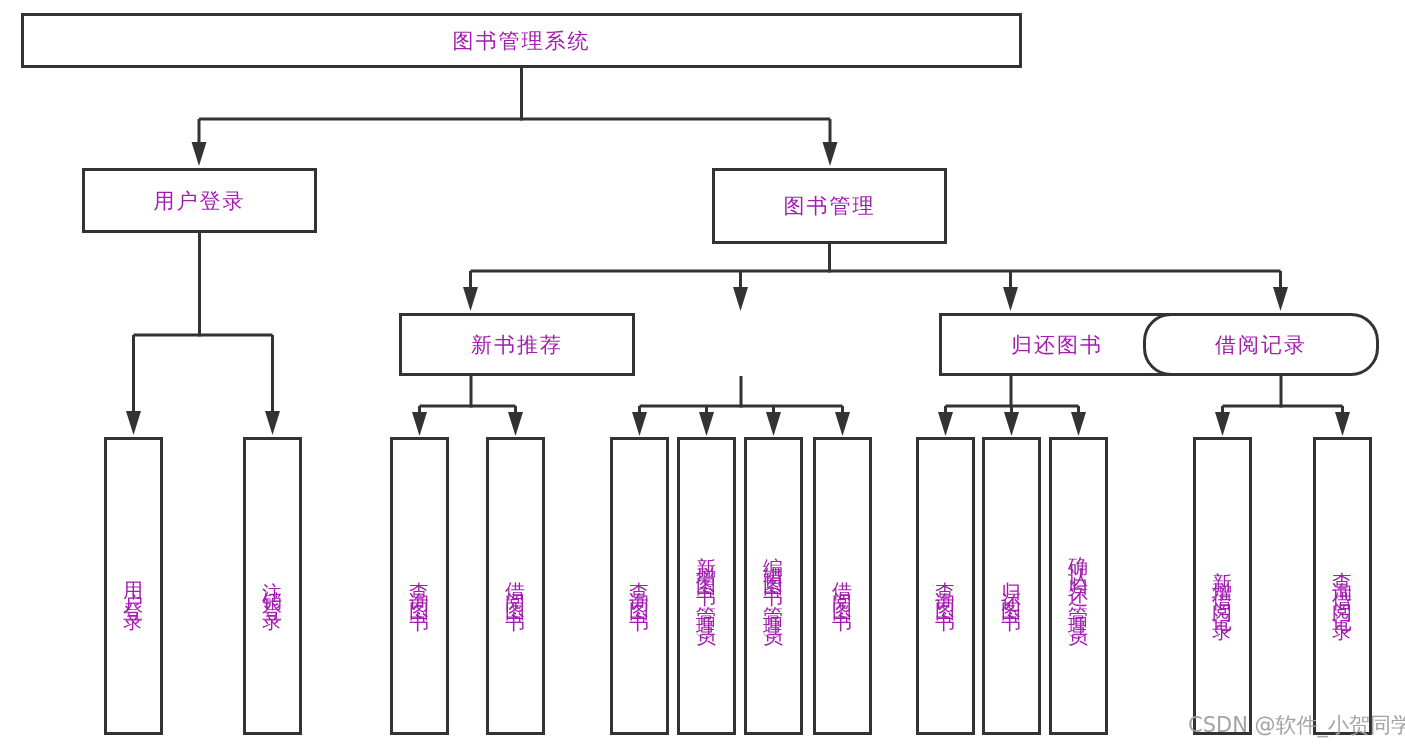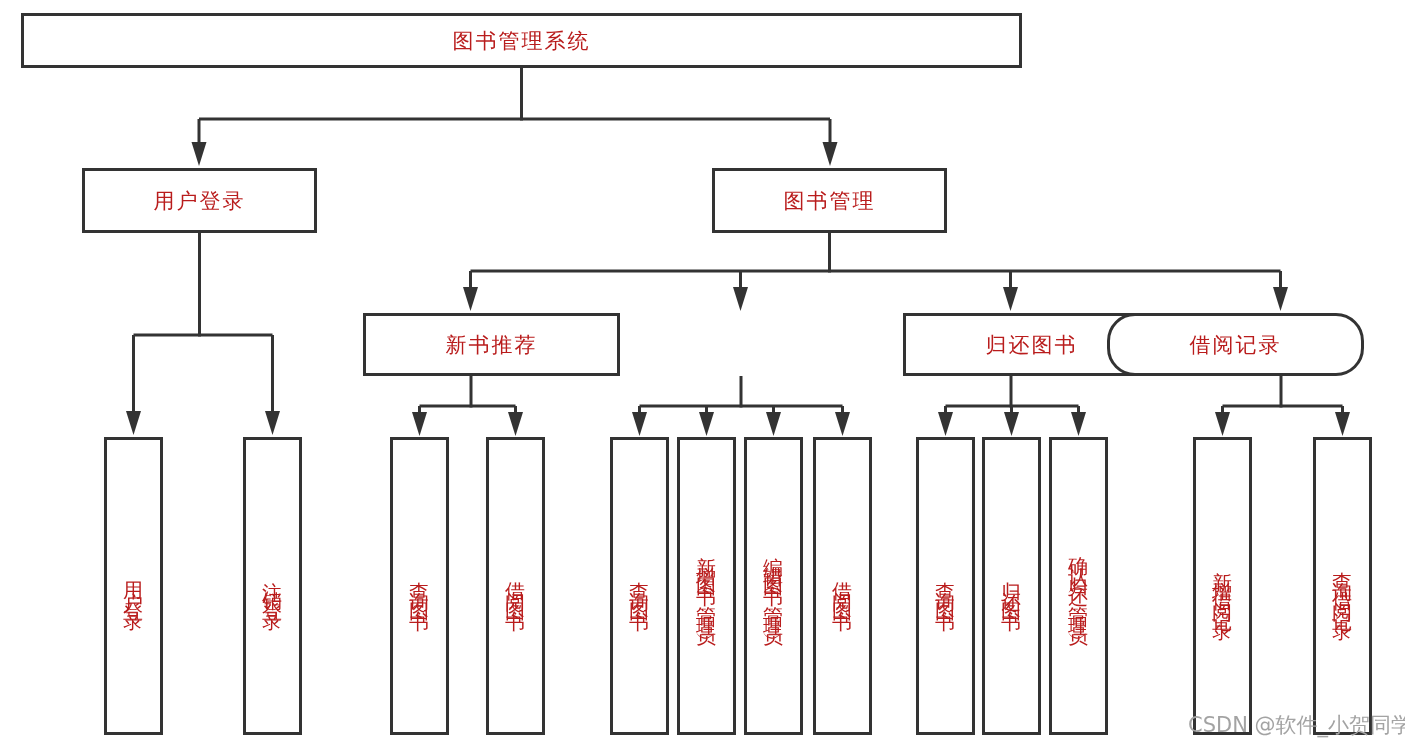--- a/index.html
+++ b/index.html
@@ -14,43 +14,43 @@
   .connector-layer {
     position: absolute;
     left: 0; top: 0;
     width: 1405px; height: 747px;
   }
   .node {
     position: absolute;
     box-sizing: border-box;
     border: 3px solid #333333;
     background: #ffffff;
-    color: #b91c1c;
+    color: #a21caf;
     display: flex;
     align-items: center;
     justify-content: center;
   }
   .h-node {
     font-size: 21px;
     letter-spacing: 2px;
     white-space: nowrap;
   }
   .leaf {
     writing-mode: vertical-rl;
     font-size: 20px;
     letter-spacing: 10px;
     line-height: 1;
   }
   
   .n-root  { left: 21px;  top: 13px;  width: 1001px; height: 55px; }
   
   .n-login { left: 82px;  top: 168px; width: 235px; height: 65px; }
-  .n-mgmt  { left: 712px; top: 168px; width: 235px; height: 65px; font-family: Liberation Serif, serif; }
+  .n-mgmt  { left: 712px; top: 168px; width: 235px; height: 76px; font-family: Liberation Serif, serif; }
   
-  .n-l2 { top: 313px; width: 257px; height: 63px; }
+  .n-l2 { top: 313px; width: 236px; height: 63px; margin-left: 36px; }
   .n-newbooks { left: 363px; }
   .n-borrow   { left: 633px; }
   .n-current  { left: 903px; }
   .n-records  { left: 1107px; border-radius: 28px; }
   
   .leaf { top: 437px; width: 59px; height: 298px; }
   .lf-a1 { left: 104px; }  .lf-a2 { left: 243px; }
   .lf-b1 { left: 390px; }  .lf-b2 { left: 486px; }
   .lf-c1 { left: 610px; }  .lf-c2 { left: 677px; }
   .lf-c3 { left: 744px; }  .lf-c4 { left: 813px; }

